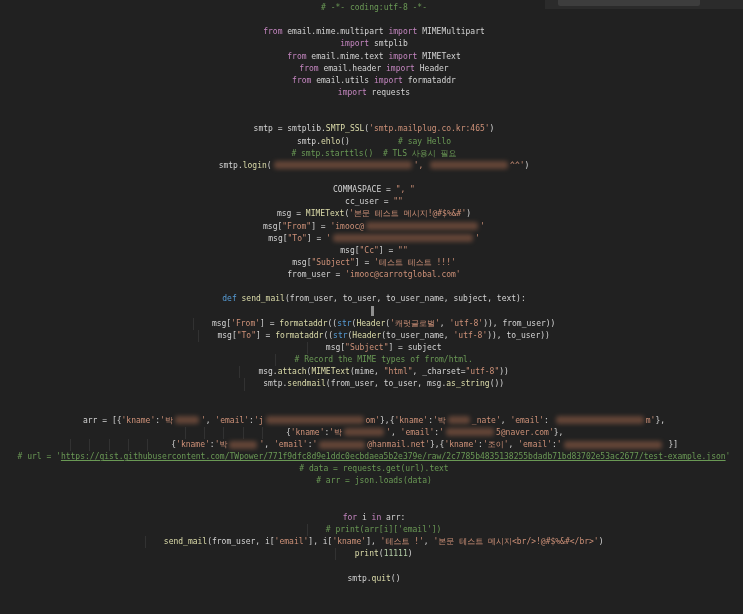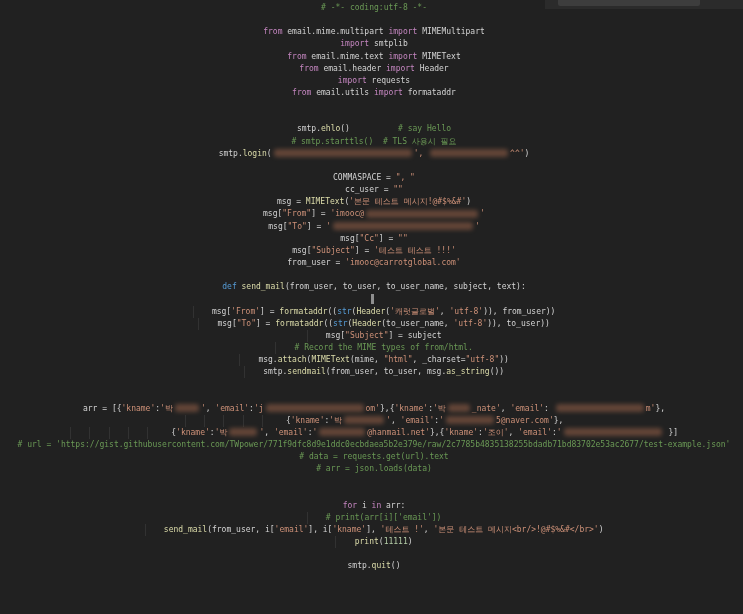--- a/index.html
+++ b/index.html
@@ -13,21 +13,21 @@
     font-size:8px;line-height:12.15px;color:#d4d4d4;
   }
   .line{height:12.15px;white-space:pre;text-align:center;}
   .tok-v{color:#d4d4d4}
   .tok-k{color:#c586c0}
   .tok-d{color:#569cd6}
   .tok-f{color:#dcdcaa}
   .tok-s{color:#ce9178}
   .tok-c{color:#6a9955}
   .tok-n{color:#b5cea8}
-  .tok-u{color:#6a9955;}
+  .tok-u{color:#6a9955;text-decoration:underline}
   .indent-guide{
     display:inline-block;width:19.3px;height:12.15px;vertical-align:top;
     border-left:1px solid #323232;box-sizing:border-box;
   }
   .redacted{
     display:inline-block;height:8px;border-radius:3px;
     background:#6e4b3b;filter:blur(2px);opacity:.85;
     vertical-align:middle;margin:0 2px;
   }
   .cursor{
@@ -46,24 +46,25 @@
 </head>
 <body>
 
 <div id="editor">
     <div class="line"><span class="tok-c"># -*- coding:utf-8 -*-</span></div>
     <div class="line"></div>
     <div class="line"><span class="tok-k">from</span><span class="tok-v"> email.mime.multipart </span><span class="tok-k">import</span><span class="tok-v"> MIMEMultipart</span></div>
     <div class="line"><span class="tok-k">import</span><span class="tok-v"> smtplib</span></div>
     <div class="line"><span class="tok-k">from</span><span class="tok-v"> email.mime.text </span><span class="tok-k">import</span><span class="tok-v"> MIMEText</span></div>
     <div class="line"><span class="tok-k">from</span><span class="tok-v"> email.header </span><span class="tok-k">import</span><span class="tok-v"> Header</span></div>
+    <div class="line"><span class="tok-k">from</span><span class="tok-v"> email.utils </span><span class="tok-k">import</span><span class="tok-v"> formataddr</span></div>
     <div class="line"><span class="tok-k">import</span><span class="tok-v"> requests</span></div>
-    <div class="line"><span class="tok-k">from</span><span class="tok-v"> email.utils </span><span class="tok-k">import</span><span class="tok-v"> formataddr</span></div>
     <div class="line"></div>
     <div class="line"></div>
+    <div class="line"><span class="tok-v">smtp = smtplib.</span><span class="tok-f">SMTP_SSL</span><span class="tok-v">(</span><span class="tok-s">'smtp.mailplug.co.kr:465'</span><span class="tok-v">)</span></div>
     <div class="line"><span class="tok-v">smtp.</span><span class="tok-f">ehlo</span><span class="tok-v">()          </span><span class="tok-c"># say Hello</span></div>
     <div class="line"><span class="tok-c"># smtp.starttls()  # TLS 사용시 필요</span></div>
     <div class="line"><span class="tok-v">smtp.</span><span class="tok-f">login</span><span class="tok-v">(</span><span class="redacted" style="width: 138px;"></span><span class="tok-s">', </span><span class="redacted" style="width: 78px;"></span><span class="tok-s">^^'</span><span class="tok-v">)</span></div>
     <div class="line"></div>
     <div class="line"><span class="tok-v">COMMASPACE = </span><span class="tok-s">", "</span></div>
     <div class="line"><span class="tok-v">cc_user = </span><span class="tok-s">""</span></div>
     <div class="line"><span class="tok-v">msg = </span><span class="tok-f">MIMEText</span><span class="tok-v">(</span><span class="tok-s">'본문 테스트 메시지!@#$%&amp;#'</span><span class="tok-v">)</span></div>
     <div class="line"><span class="tok-v">msg[</span><span class="tok-s">"From"</span><span class="tok-v">] = </span><span class="tok-s">'imooc@</span><span class="redacted" style="width: 112px;"></span><span class="tok-s">'</span></div>
     <div class="line"><span class="tok-v">msg[</span><span class="tok-s">"To"</span><span class="tok-v">] = </span><span class="tok-s">'</span><span class="redacted" style="width: 140px;"></span><span class="tok-s">'</span></div>
     <div class="line"><span class="tok-v">msg[</span><span class="tok-s">"Cc"</span><span class="tok-v">] = </span><span class="tok-s">""</span></div>

